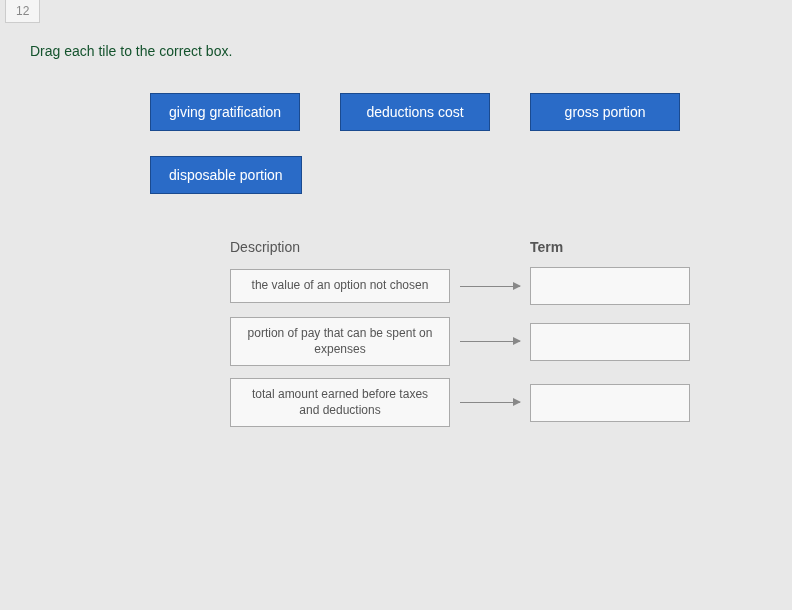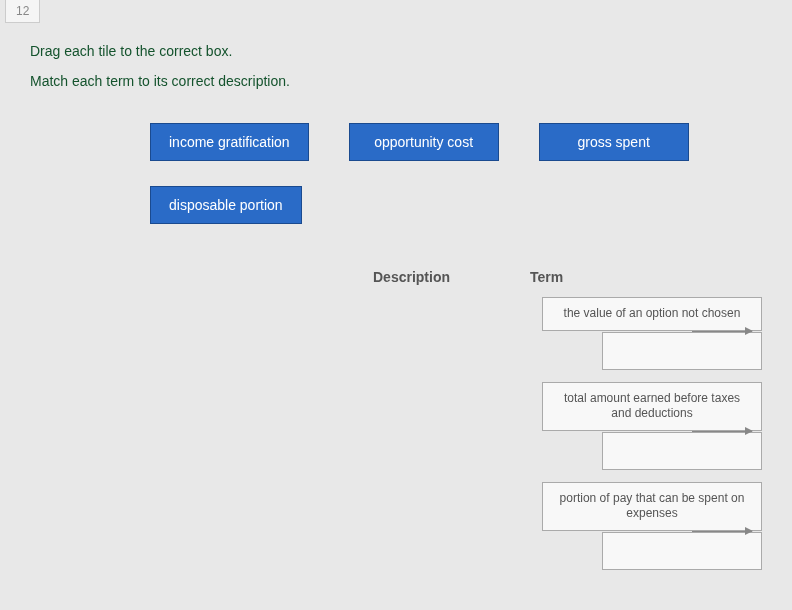--- a/index.html
+++ b/index.html
@@ -52,40 +52,39 @@
     }
     .match-area {
       padding-left: 200px;
     }
     .headers {
       display: flex;
       margin-bottom: 12px;
     }
     .header-desc {
       width: 220px;
-      text-align: right;
-      font-weight: bold;
+      text-align: left;
+      font-weight: normal;
       color: #555;
       font-size: 14px;
     }
     .header-spacer {
       width: 80px;
     }
     .header-term {
       width: 160px;
       text-align: left;
       font-weight: bold;
       color: #555;
       font-size: 14px;
     }
     .match-row {
       display: flex;
-      align-items: flex-end;
+      align-items: center;
       margin-bottom: 12px;
-      flex-direction: column;
     }
     .desc-box {
       width: 220px;
       border: 1px solid #aaa;
       background: #f8f8f8;
       padding: 8px 10px;
       font-size: 12px;
       color: #555;
       text-align: center;
       line-height: 1.3;
@@ -121,27 +120,26 @@
   </style>
 </head>
 <body>
 
 
 
 <div class="question-number">12</div>
 
 <div class="content">
   <div class="instruction">Drag each tile to the correct box.</div>
-  <div class="instruction">Match each term to its correct description.</div>
 
   <div class="tiles-area">
     <div class="tiles-row">
-      <div class="tile">income gratification</div>
-      <div class="tile">opportunity cost</div>
-      <div class="tile">gross spent</div>
+      <div class="tile">giving gratification</div>
+      <div class="tile">deductions cost</div>
+      <div class="tile">gross portion</div>
     </div>
     <div class="tiles-row">
       <div class="tile">disposable portion</div>
     </div>
   </div>
 
   <div class="match-area">
     <div class="headers">
       <div class="header-desc">Description</div>
       <div class="header-spacer"></div>
@@ -150,29 +148,29 @@
 
     <div class="match-row">
       <div class="desc-box">the value of an option not chosen</div>
       <div class="arrow-area">
           <div class="arrow-line"></div>
         </div>
       <div class="term-box"></div>
     </div>
 
     <div class="match-row">
-      <div class="desc-box">total amount earned before taxes and deductions</div>
+      <div class="desc-box">portion of pay that can be spent on expenses</div>
       <div class="arrow-area">
           <div class="arrow-line"></div>
         </div>
       <div class="term-box"></div>
     </div>
 
     <div class="match-row">
-      <div class="desc-box">portion of pay that can be spent on expenses</div>
+      <div class="desc-box">total amount earned before taxes and deductions</div>
       <div class="arrow-area">
           <div class="arrow-line"></div>
         </div>
       <div class="term-box"></div>
     </div>
 
   </div>
 </div>
 
 

